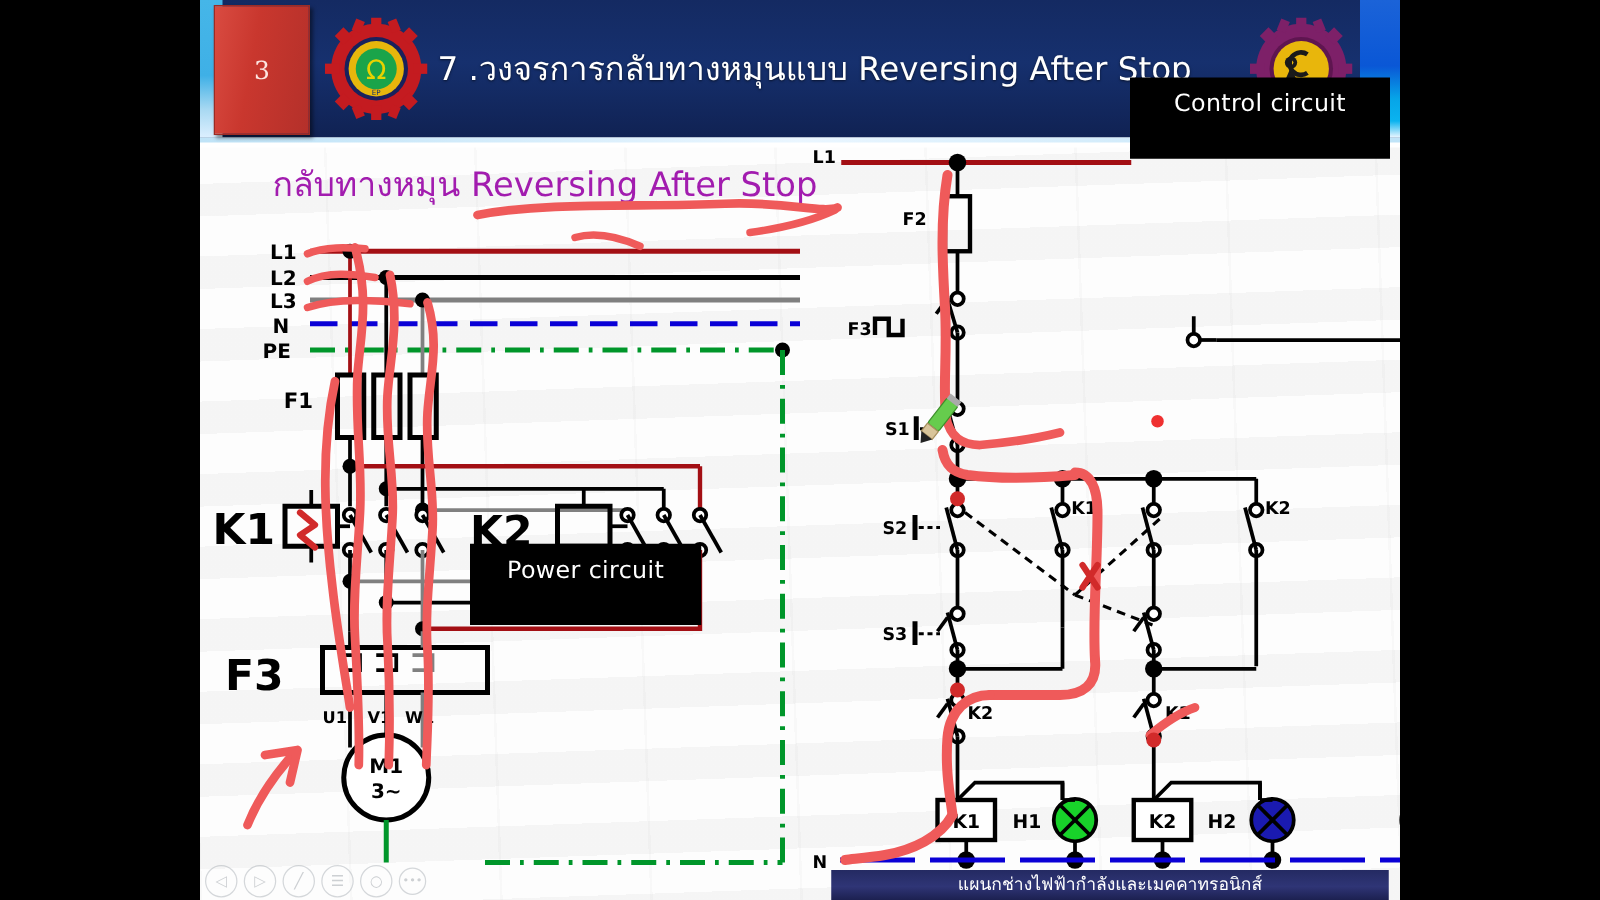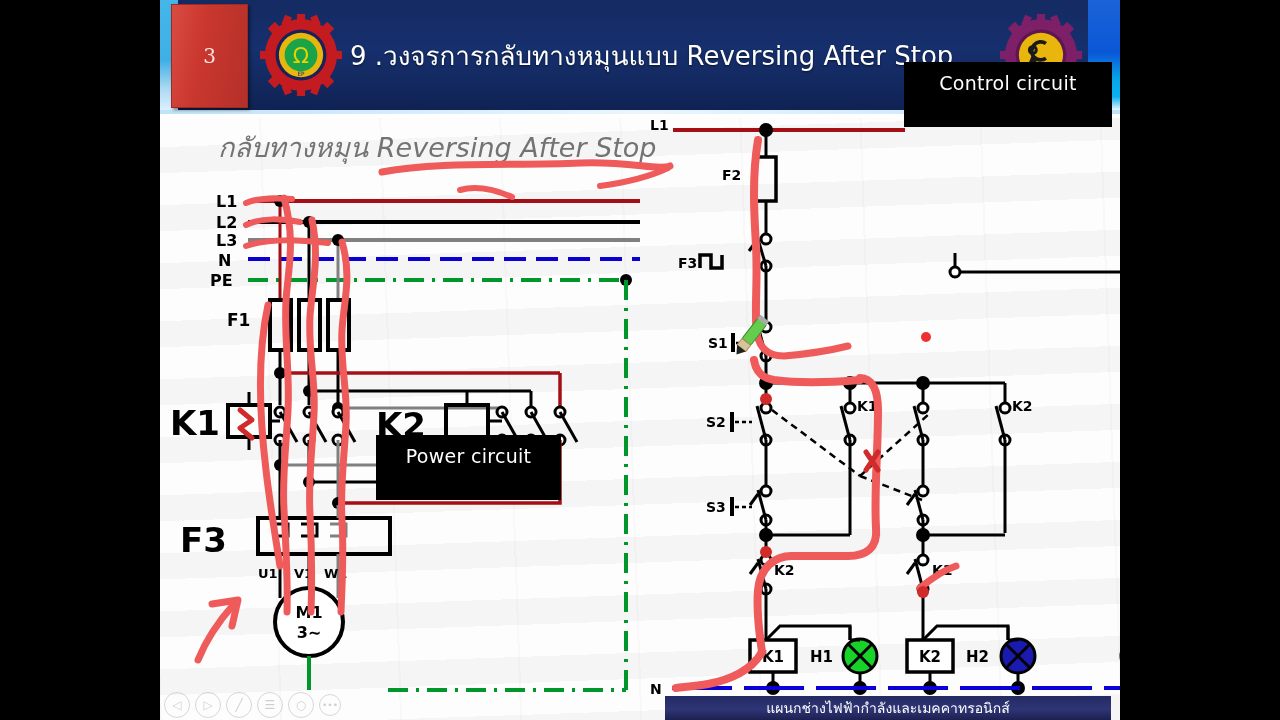--- a/index.html
+++ b/index.html
@@ -63,23 +63,22 @@
   #titletext {
     position: absolute; left: 190px; top: 33px; width: 640px; height: 50px;
     color: #ffffff; font-size: 26px; line-height: 46px; white-space: nowrap;
     font-family: "DejaVu Sans","Liberation Sans",sans-serif;
     text-shadow: 0 1px 2px rgba(0,0,0,.6);
   }
 
   
   #subtitle {
     position: absolute; left: 58px; top: 126px; width: 560px;
-    font-size: 27px; color: #737373; white-space: nowrap;
+    font-size: 27px; color: #a21caf; white-space: nowrap;
     font-family: "DejaVu Sans","Liberation Sans",sans-serif;
-    font-style: italic;
   }
 
   
   .capbox {
     position: absolute; background: #000; display: flex;
     align-items: flex-start; justify-content: center; padding-top: 10px;
   }
   .capbox span { color: #fff; font-size: 19px; letter-spacing: .3px; text-align: right; }
   #cap-power   { left: 216px; top: 435px; width: 185px; height: 65px; text-decoration: underline; }
   #cap-control { left: 744px; top: 62px;  width: 208px; height: 65px; }
@@ -176,21 +175,21 @@
         <circle cx="50" cy="50" r="31" fill="#5e1550"></circle>
         <circle cx="50" cy="50" r="27" fill="#e8b60c"></circle>
         <circle cx="40" cy="44" r="6" fill="#1a1a1a"></circle>
         <circle cx="40" cy="44" r="2.4" fill="#e8b60c"></circle>
         <path d="M40 48 L46 62 L34 62 Z" fill="#1a1a1a"></path>
         <path d="M56 36 a11 11 0 1 0 0 18" stroke="#1a1a1a" stroke-width="4.5" fill="none"></path>
         <text x="50" y="74" font-size="11" font-family="DejaVu Sans, sans-serif" fill="#1a1a1a" text-anchor="middle">MN</text>
       </g>
     </svg>
 
-    <div id="titletext">9 .วงจรการกลับทางหมุนแบบ Reversing After Stop</div>
+    <div id="titletext">7 .วงจรการกลับทางหมุนแบบ Reversing After Stop</div>
 
     <div id="subtitle">กลับทางหมุน Reversing After Stop</div>
 
     <svg id="diagram" viewBox="0 0 960 720">
 
       <g>
 
         <line x1="88" y1="201" x2="480" y2="201" stroke="#a30f14" stroke-width="4"></line>
         <line x1="88" y1="222" x2="480" y2="222" stroke="#000000" stroke-width="4"></line>
         <line x1="88" y1="240" x2="480" y2="240" stroke="#808080" stroke-width="4"></line>

